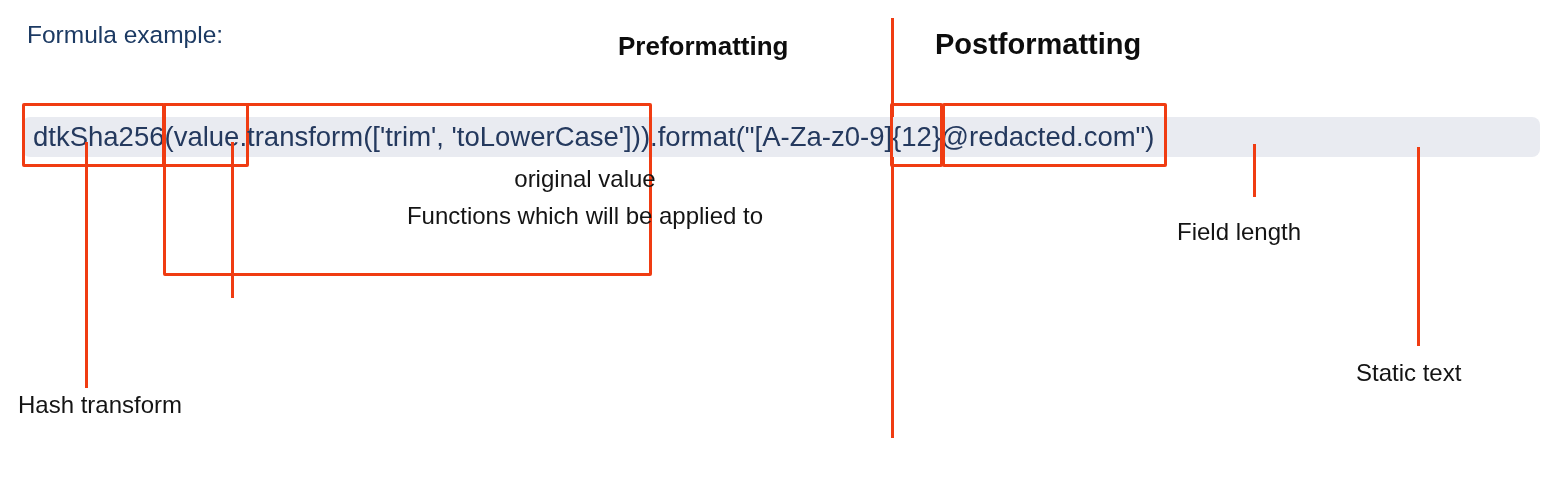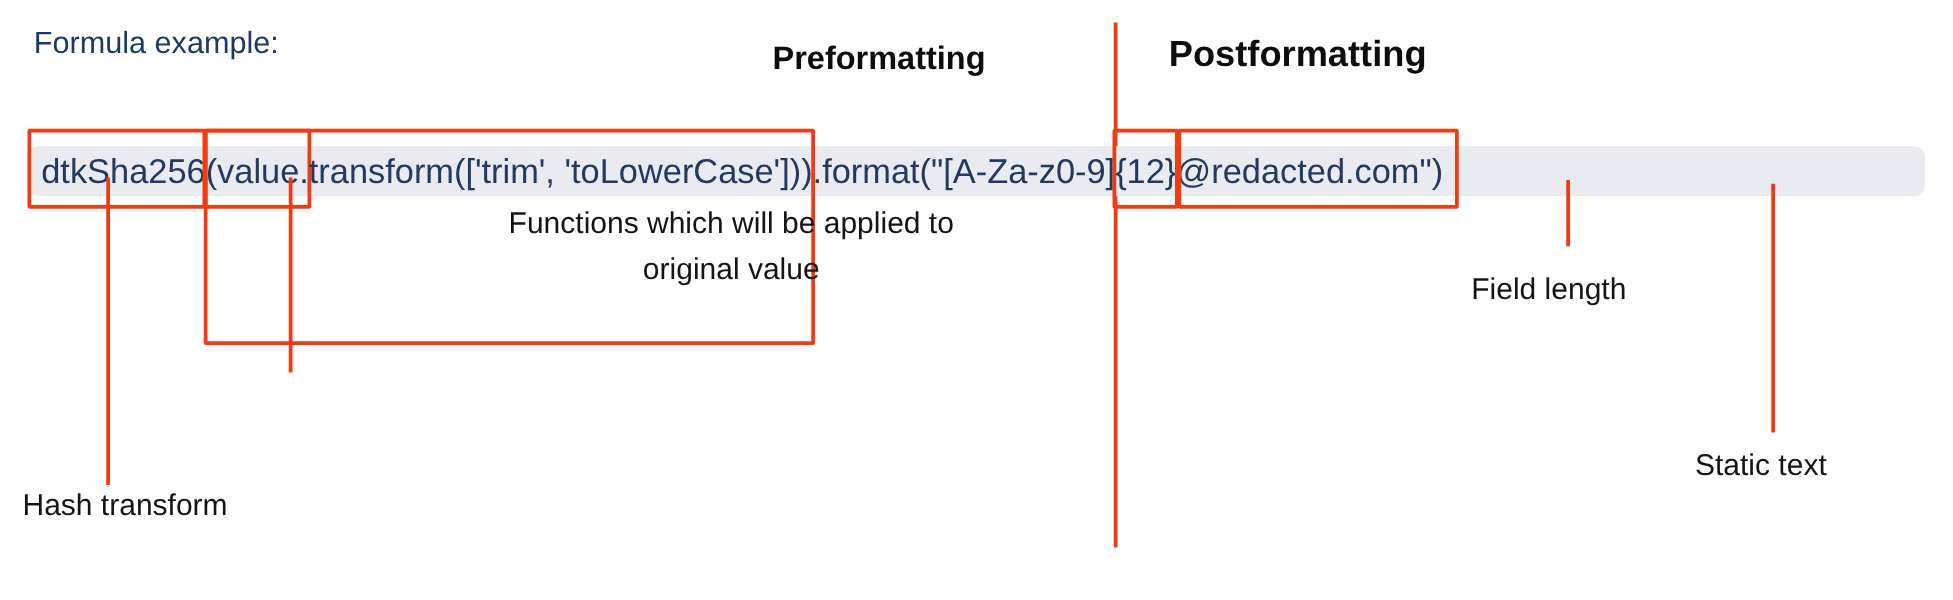--- a/index.html
+++ b/index.html
@@ -78,22 +78,22 @@
   <div class="abs title">Formula example:</div>
 
   <div class="abs heading heading-pre">Preformatting</div>
   <div class="abs heading heading-post">Postformatting</div>
 
   <div class="abs divider"></div>
 
   <div class="abs code-row"><span class="seg"><span>dtkSha256</span><span class="rbox rbox-small rbox-hash"></span></span><span class="seg"><span class="rbox rbox-functions"></span><span class="seg"><span>(value.</span><span class="rbox rbox-small rbox-keyword"></span></span><span class="seg"><span>transform(['trim', 'toLowerCase']))</span></span></span><span class="seg"><span>.format("[A-Za-z0-9]</span></span><span class="seg"><span>{12}</span><span class="rbox rbox-small rbox-fieldlen"></span></span><span class="seg"><span>@redacted.com")</span><span class="rbox rbox-small rbox-static"></span></span></div>
 
   <div class="abs note note-functions">
+    <div>original value</div>
     <div>Functions which will be applied to</div>
-    <div>original value</div>
   </div>
 
   <div class="abs cline cline-hash"></div>
   <div class="abs cline cline-keyword"></div>
   <div class="abs cline cline-fieldlen"></div>
   <div class="abs cline cline-static"></div>
 
   <div class="abs note note-hash">Hash transform</div>
   <div class="abs note note-fieldlen">Field length</div>
   <div class="abs note note-static">Static text</div>

